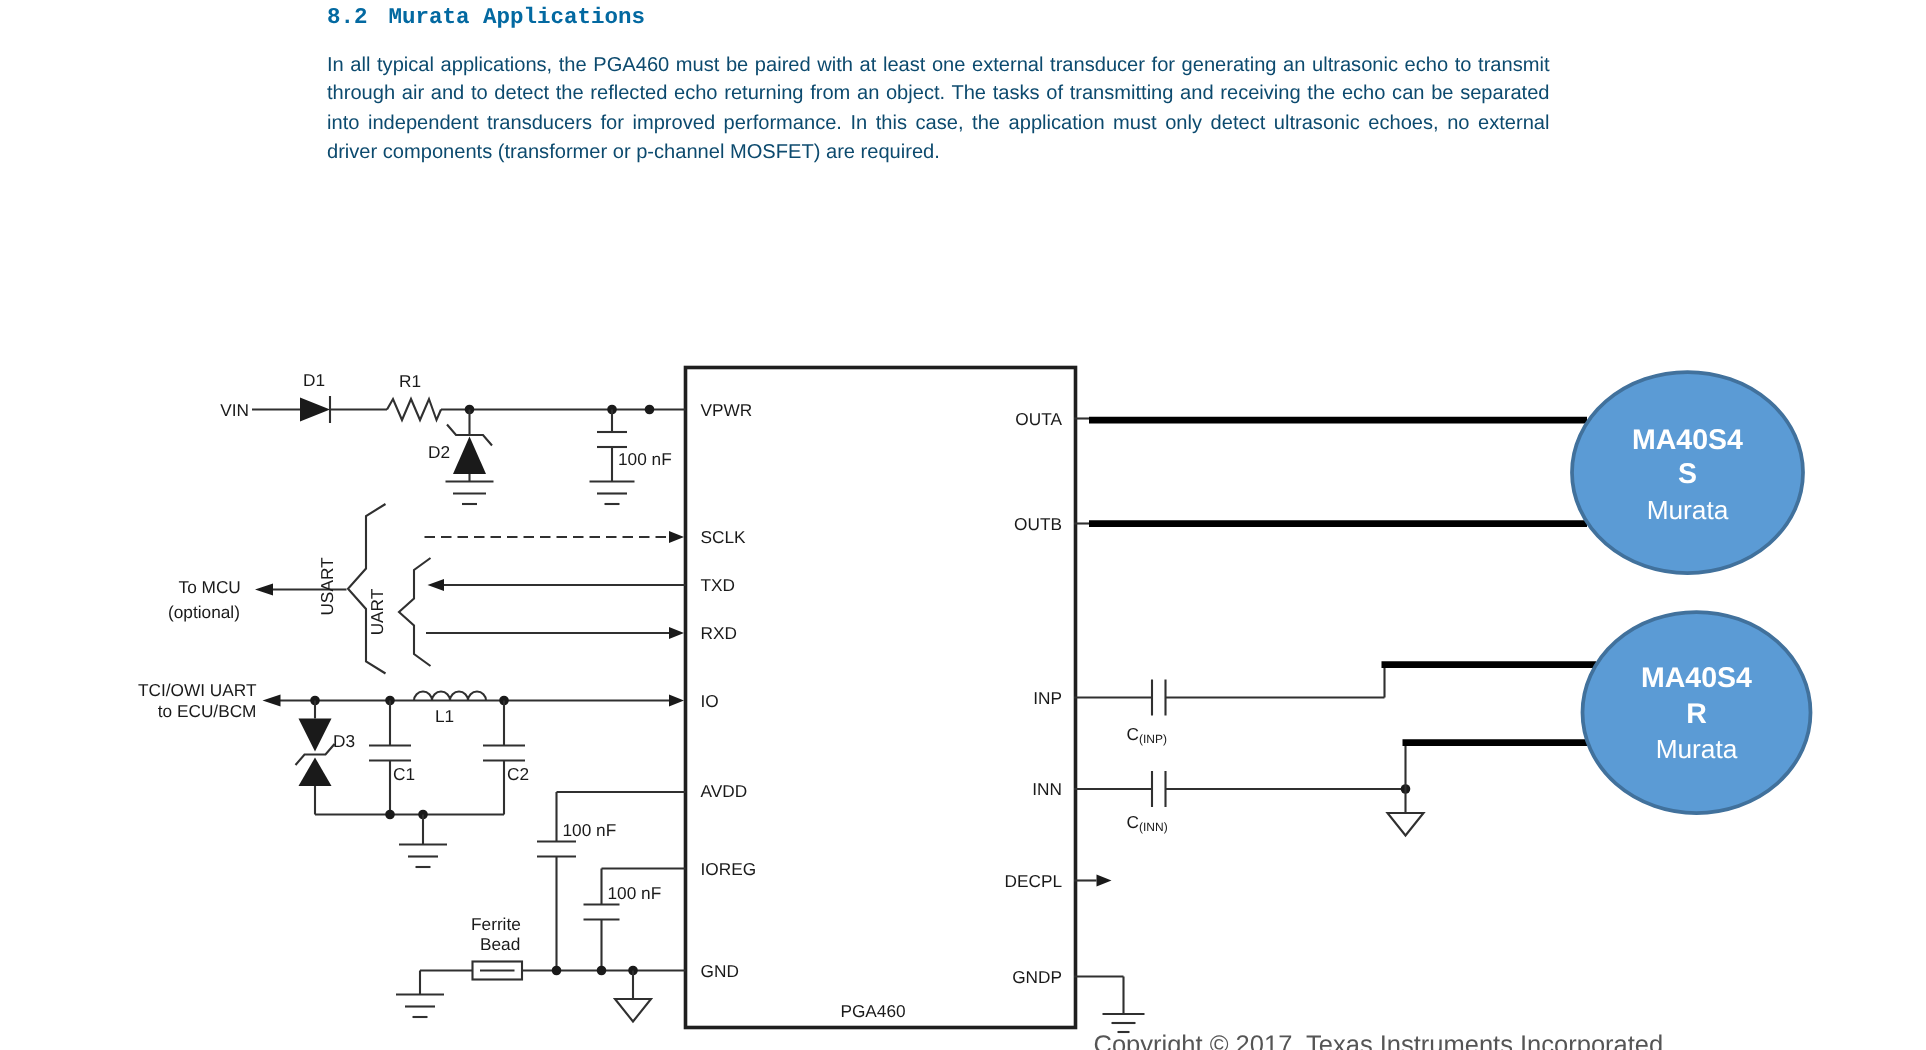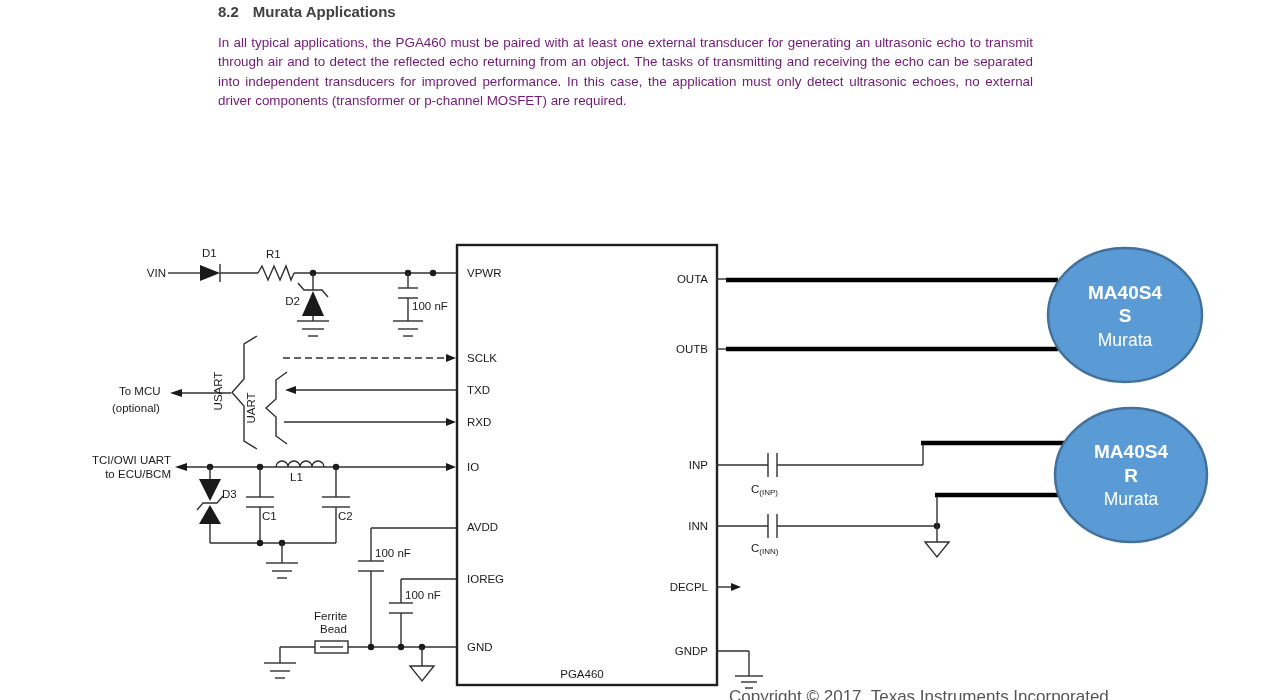--- a/index.html
+++ b/index.html
@@ -1,21 +1,21 @@
 <!DOCTYPE html>
 <html><head>
 <meta charset="utf-8">
 <style>
   html,body{margin:0;padding:0;background:#fff;}
   #page{position:relative;width:1284px;height:700px;background:#fff;overflow:hidden;
         font-family:"Liberation Sans",sans-serif;color:#1a1a1a;}
   #heading{position:absolute;left:218px;top:3px;font-size:15px;font-weight:bold;
-           display:flex;gap:14px;color:#404040;}
+           display:flex;gap:14px;color:#0369a1;font-family:Liberation Mono, monospace;}
   #body-text{position:absolute;left:218px;top:33px;width:815px;font-size:13.4px;
-             line-height:19.4px;text-align:justify;color:#701a75;}
+             line-height:19.4px;text-align:justify;color:#0c4a6e;}
   #footer{position:absolute;left:729px;top:687px;font-size:17px;color:#555;white-space:nowrap;text-align:center;}
   svg{position:absolute;left:0;top:0;}
   .w{stroke:#303030;stroke-width:1.4;fill:none;}
   .thick{stroke:#000;stroke-width:4.5;fill:none;}
   .sym{stroke:#303030;stroke-width:1.4;fill:#fff;}
   .fill{fill:#1a1a1a;stroke:none;}
   .dot{fill:#1a1a1a;stroke:none;}
   .chipbox{fill:#fff;stroke:#1f1f1f;stroke-width:2.4;}
   text{fill:#1a1a1a;font-family:"Liberation Sans",sans-serif;font-size:11.5px;}
   .sub{font-size:8px;}

